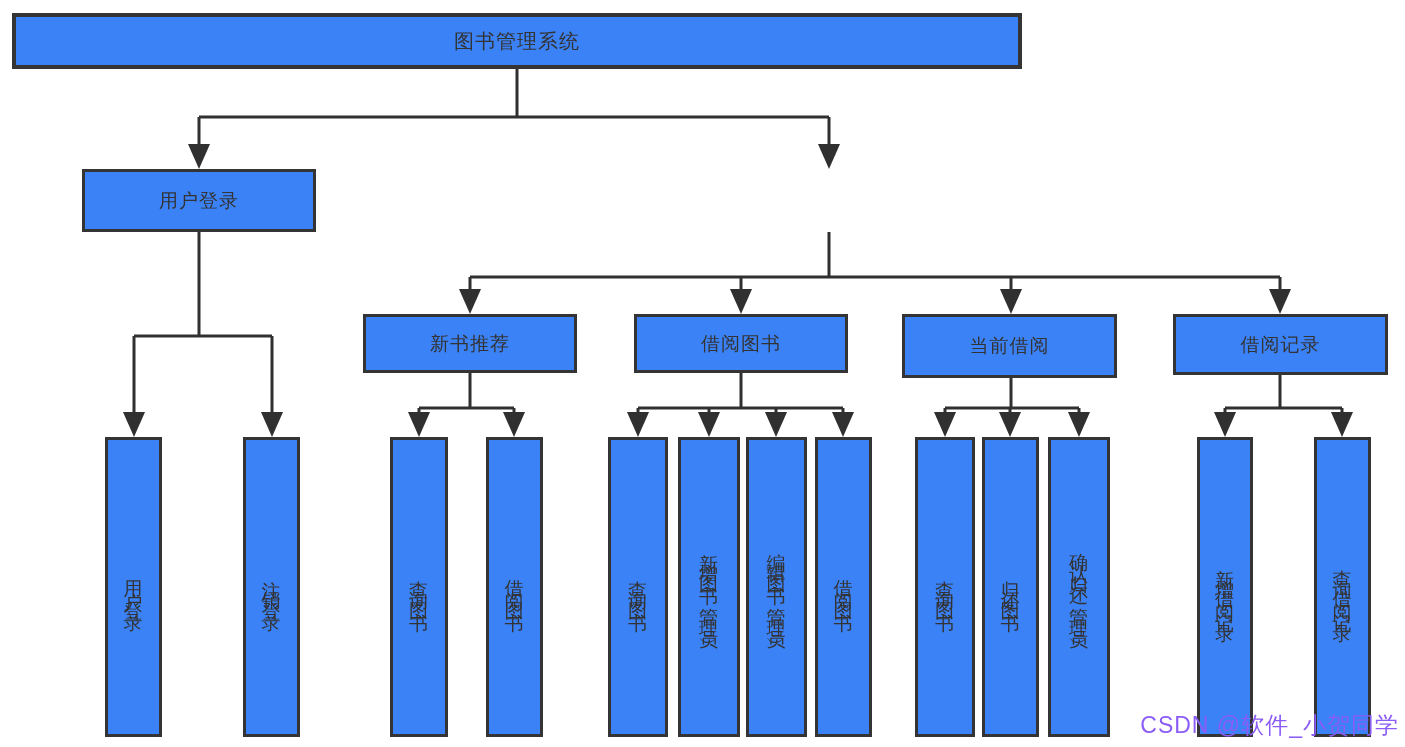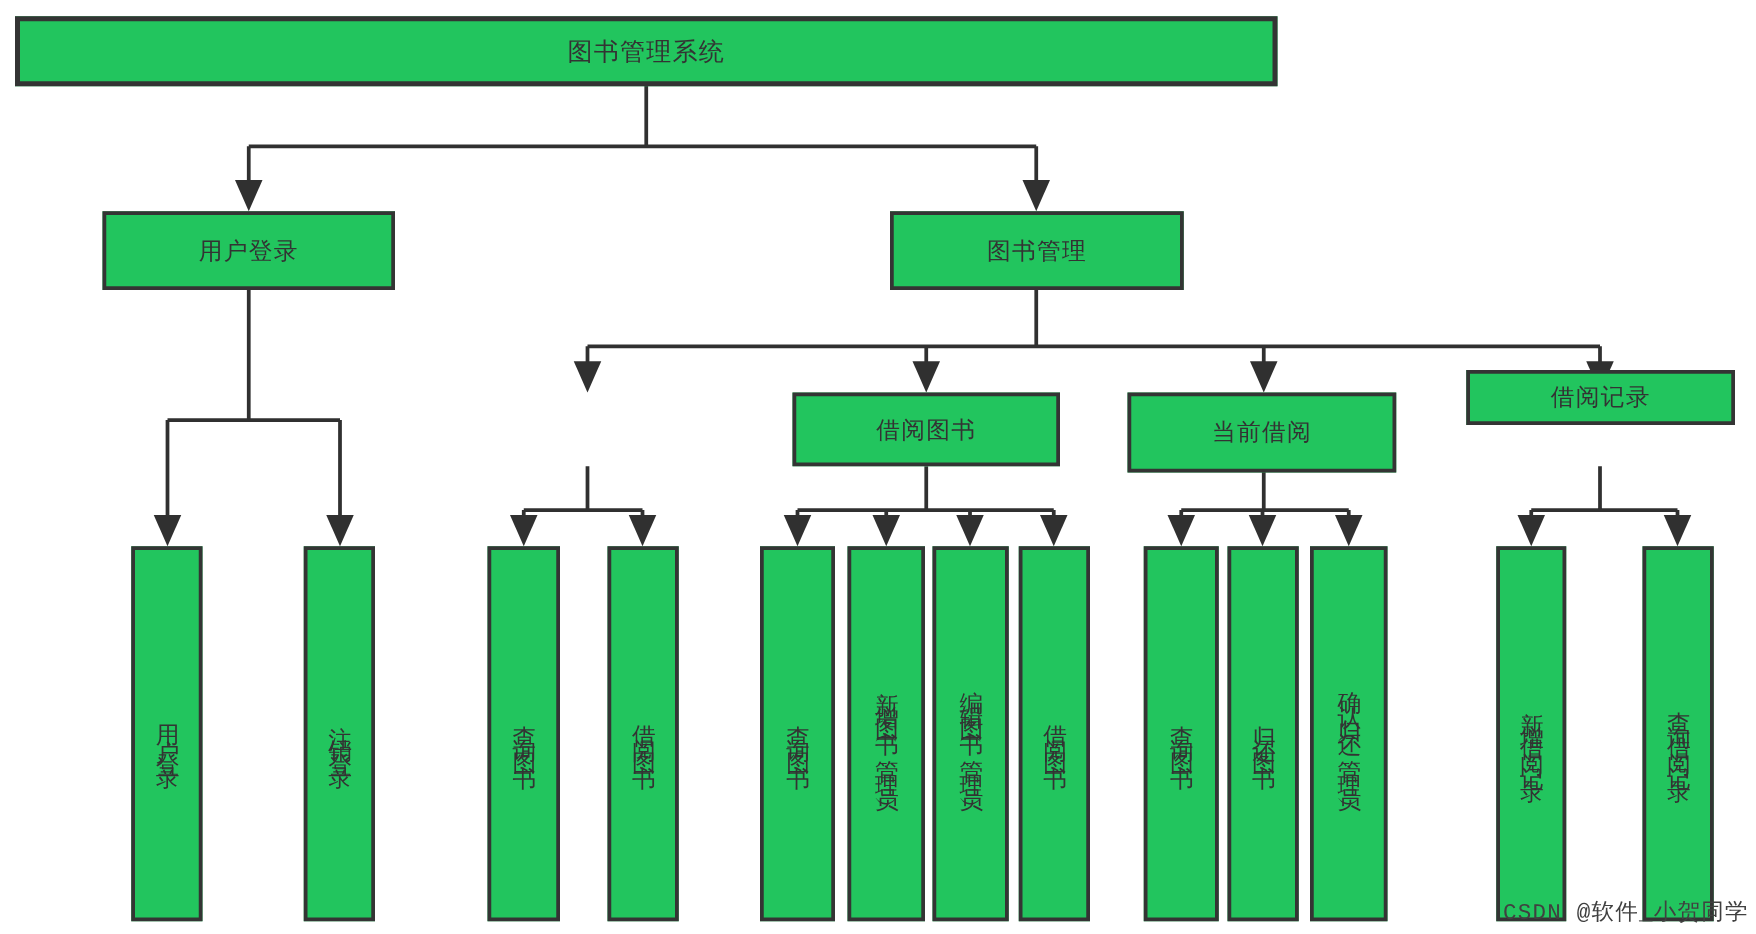--- a/index.html
+++ b/index.html
@@ -22,47 +22,46 @@
     stroke-width: 3;
     fill: none;
   }
   svg.connectors polygon {
     fill: #303030;
     stroke: none;
   }
   .box {
     position: absolute;
     box-sizing: border-box;
-    background: #22c55e;
+    background: #3b82f6;
     border: 3px solid #343434;
     display: flex;
     align-items: center;
     justify-content: center;
     text-align: center;
   }
   .box.root { border-width: 4px; font-size: 20px; letter-spacing: 1px; }
   .box.h  { font-size: 19px; letter-spacing: 1px; }
   .box.v  { font-size: 19px; }
   .box.v .lbl {
     writing-mode: vertical-rl;
     text-orientation: mixed;
     letter-spacing: 11px;
     line-height: 1;
   }
   .box .lbl { display: block; }
   .watermark {
     position: absolute;
     right: 6px;
     bottom: 6px;
-    font-size: 18px;
-    color: #404040;
+    font-size: 23px;
+    color: #8b5cf6;
     letter-spacing: 1px;
     z-index: 10;
     white-space: nowrap;
-    font-family: Liberation Mono, monospace;
   }
 </style>
 </head>
 <body>
 
 <div class="canvas">
 
   <svg class="connectors" viewBox="0 0 1405 747" xmlns="http://www.w3.org/2000/svg">
 
     <g>
@@ -113,31 +112,31 @@
     </g>
   </svg>
 
   <div class="box root" style="left:12px;top:13px;width:1010px;height:56px">
     <span class="lbl">图书管理系统</span>
   </div>
 
   <div class="box h" style="left:82px;top:169px;width:234px;height:63px">
     <span class="lbl">用户登录</span>
   </div>
-  <div class="box h" style="left:712px;top:169px;width:235px;height:63px">
-    <span class="lbl">图书管理</span>
+
+  <div class="box h" style="left:363px;top:314px;width:214px;height:59px">
+    <span class="lbl">新书推荐</span>
   </div>
-
   <div class="box h" style="left:634px;top:314px;width:214px;height:59px">
     <span class="lbl">借阅图书</span>
   </div>
   <div class="box h" style="left:902px;top:314px;width:215px;height:64px">
     <span class="lbl">当前借阅</span>
   </div>
-  <div class="box h" style="left:1173px;top:296px;width:215px;height:44px">
+  <div class="box h" style="left:1173px;top:314px;width:215px;height:61px">
     <span class="lbl">借阅记录</span>
   </div>
 
   <div class="box v" style="left:105px;top:437px;width:57px;height:300px">
     <span class="lbl">用户登录</span>
   </div>
   <div class="box v" style="left:243px;top:437px;width:57px;height:300px">
     <span class="lbl">注销登录</span>
   </div>
 

